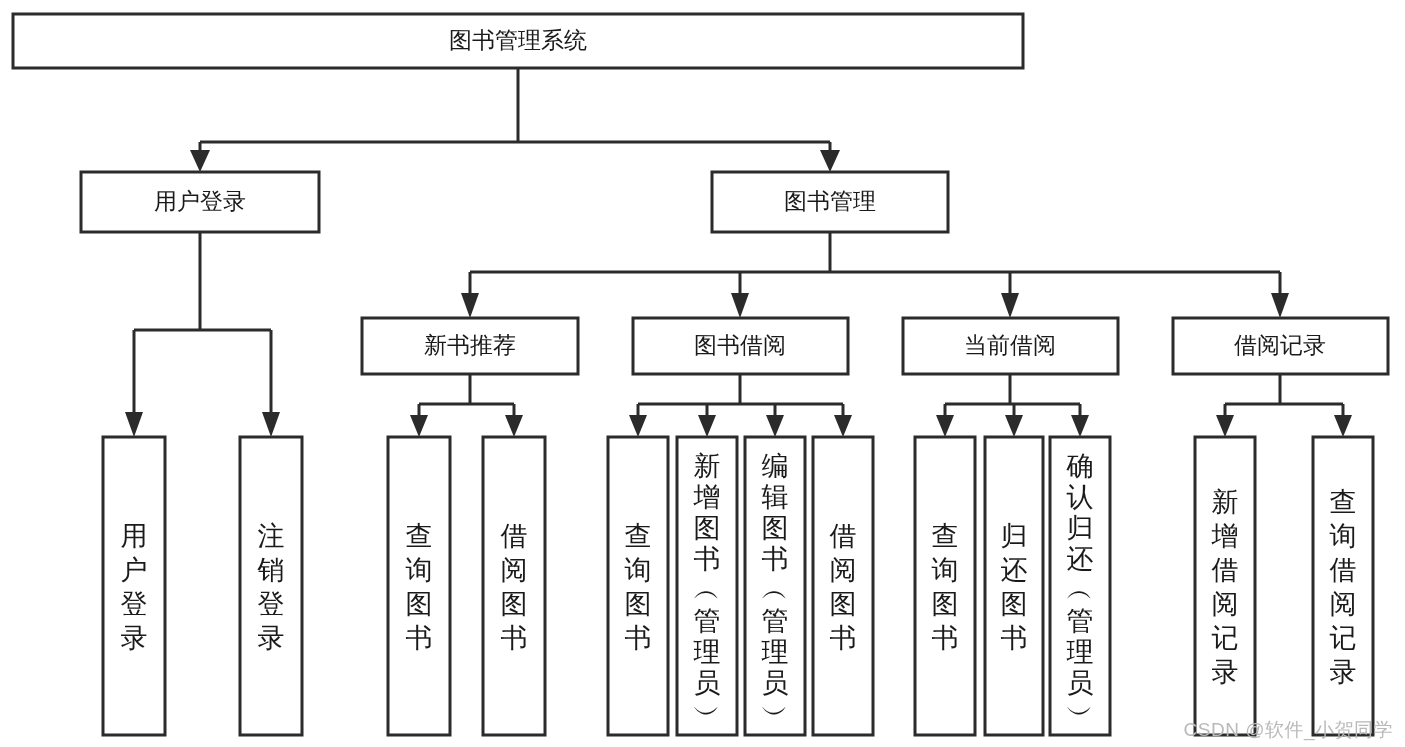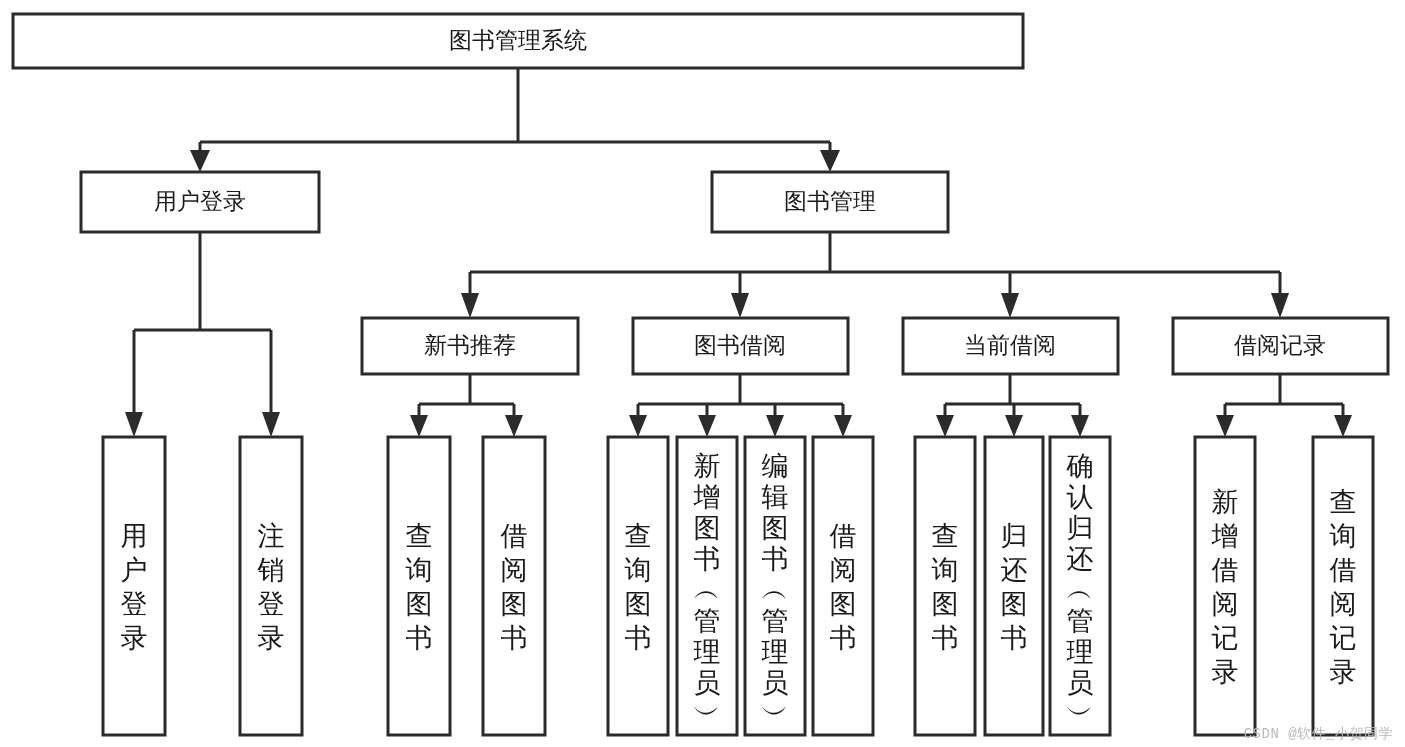--- a/index.html
+++ b/index.html
@@ -52,22 +52,22 @@
   .node-label-v {
     font-family: "Liberation Sans", "DejaVu Sans", sans-serif;
     font-size: 27px;
     fill: #1a1a1a;
     text-anchor: middle;
   }
   .watermark {
     position: absolute;
     right: 12px;
     bottom: 4px;
-    font-family: Liberation Mono, monospace;
-    font-size: 14px;
+    font-family: Liberation Sans, sans-serif;
+    font-size: 19px;
     color: #b9b9b9;
     letter-spacing: 0.5px;
     white-space: nowrap;
     user-select: none;
   }
 </style>
 </head>
 <body>
 
 <div id="diagram-root">

